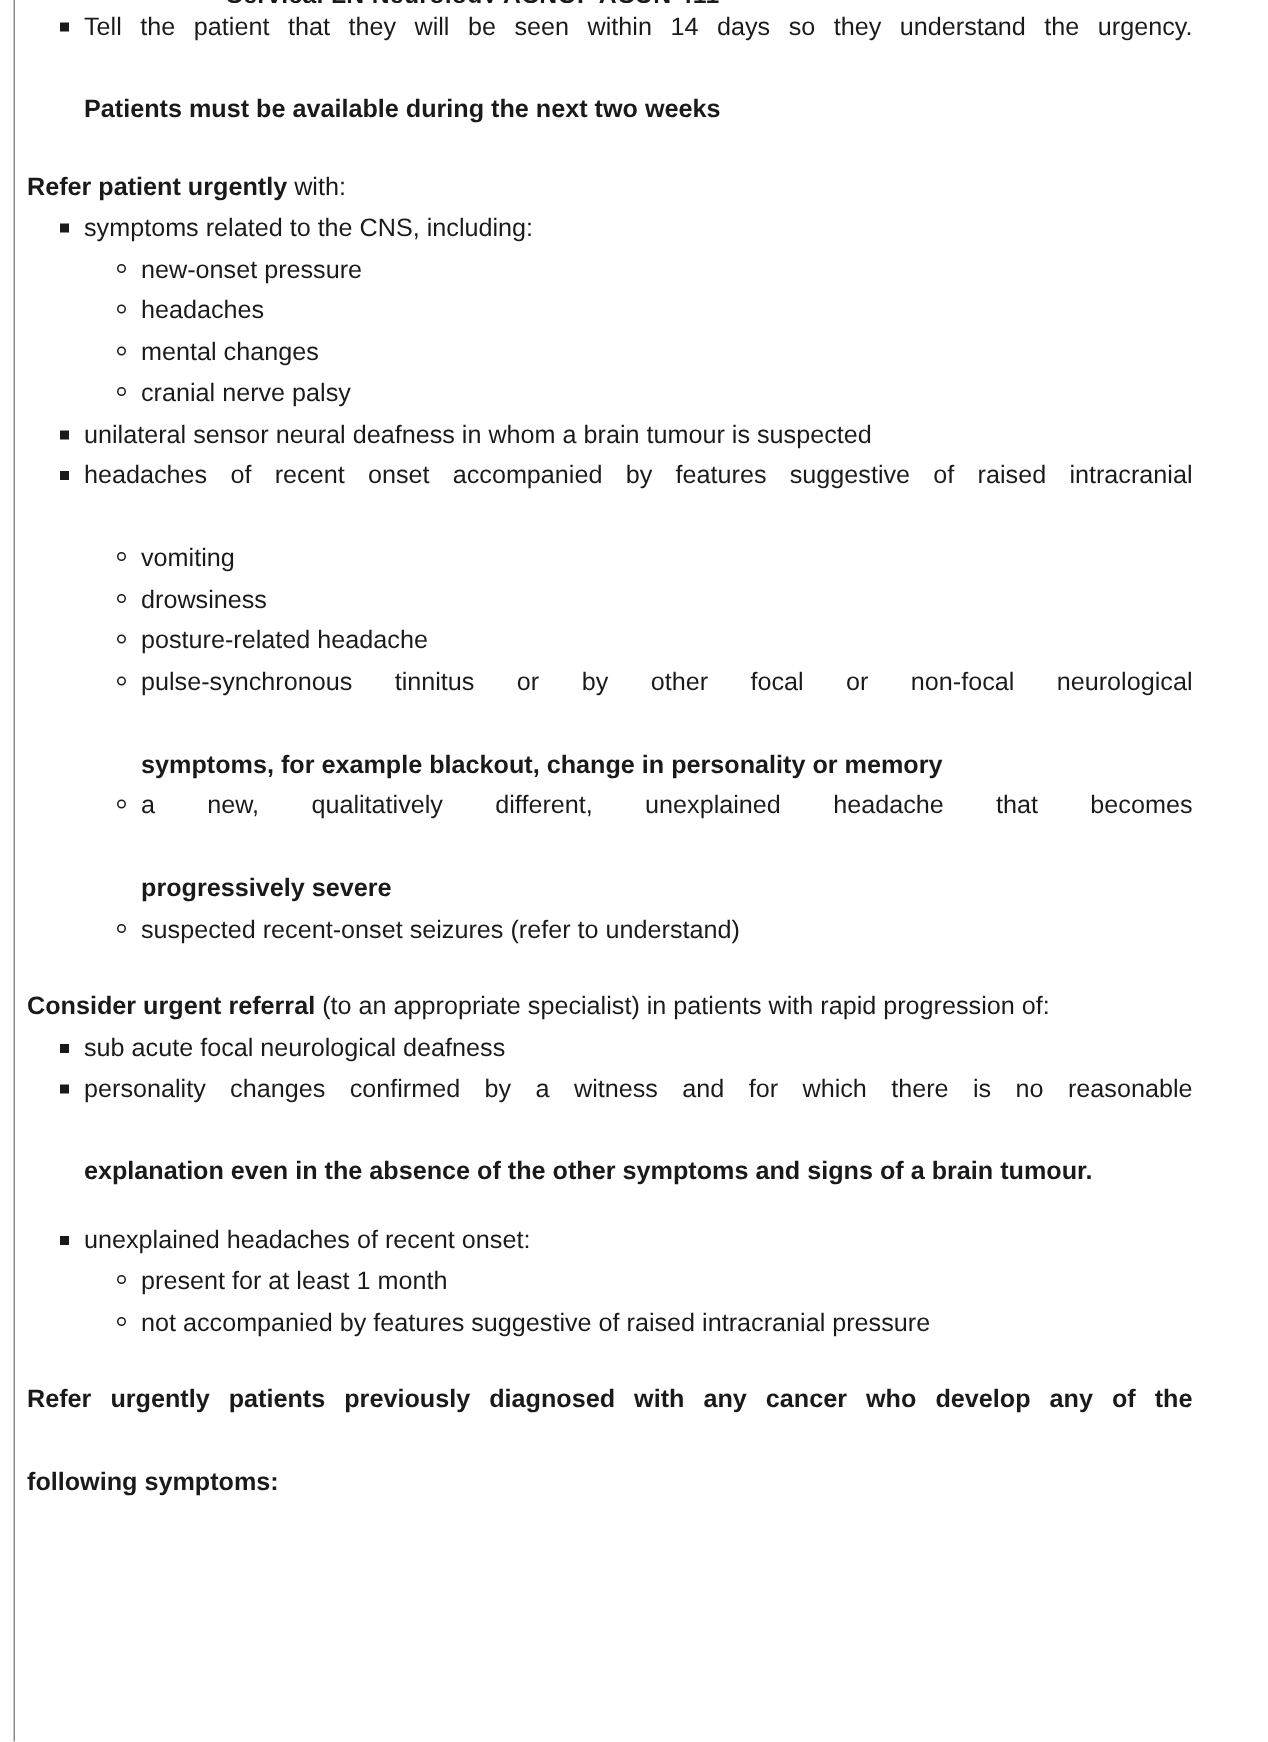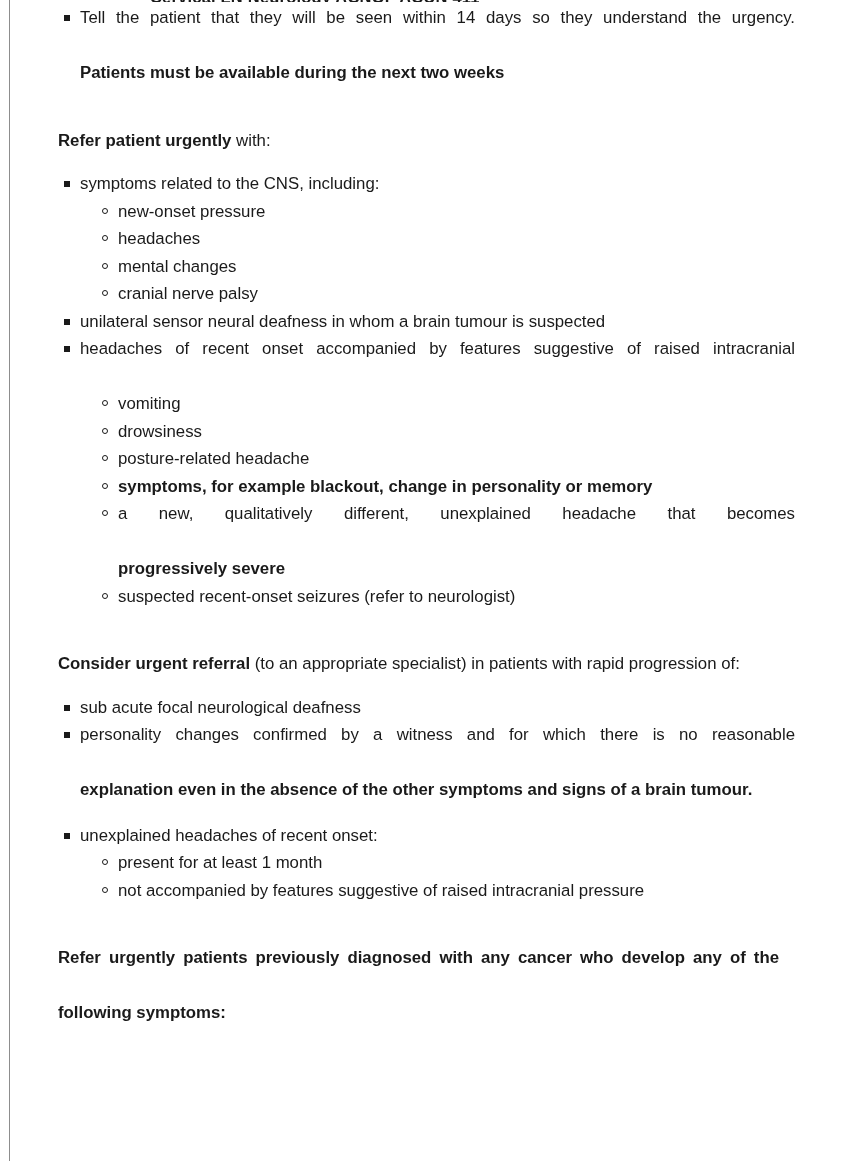--- a/index.html
+++ b/index.html
@@ -26,39 +26,39 @@
     background: #8d8d8d;
   }
 
   .page {
     position: absolute;
     left: 0;
     top: 0;
     width: 845px;
     height: 1161px;
     box-sizing: border-box;
-    padding: 0 50px 0 42px;
+    padding: 0 50px 0 18px;
   }
 
   
   .clipped-line {
     position: absolute;
     left: 150px;
     top: -12px;
     width: 420px;
     height: 14px;
     overflow: hidden;
     font-size: 16.5px;
     font-weight: bold;
     letter-spacing: .2px;
     color: #1a1a1a;
     white-space: nowrap;
   }
   .heading {
-    margin: 16px;
+    margin: 0;
     font-size: 16.8px;
     line-height: 27.5px;
     text-align: justify;
     text-justify: inter-word;
   }
   .heading .b,
   .para .b {
     font-weight: bold;
   }
 
@@ -191,30 +191,31 @@
         <li>
           <span class="bullet-ci"></span>
           <span>drowsiness</span>
         </li>
         <li>
           <span class="bullet-ci"></span>
           <span>posture-related headache</span>
         </li>
         <li>
           <span class="bullet-ci"></span>
+          <span class="jline">pulse-synchronous  tinnitus  or  by  other  focal  or  non-focal  neurological</span>
           <span class="lastline">symptoms, for example blackout, change in personality or memory</span>
         </li>
         <li>
           <span class="bullet-ci"></span>
           <span class="jline">a  new,  qualitatively  different,  unexplained  headache  that  becomes</span>
           <span class="lastline">progressively severe</span>
         </li>
         <li>
           <span class="bullet-ci"></span>
-          <span>suspected recent-onset seizures (refer to neurologist)</span>
+          <span>suspected recent-onset seizures (refer to understand)</span>
         </li>
       </ul>
     </li>
   </ul>
 
   <div class="gap-lg"></div>
 
   <p class="heading"><span class="b">Consider urgent referral</span><span> (to an appropriate specialist) in patients with rapid progression of:</span></p>
 
   <ul class="lvl1">

